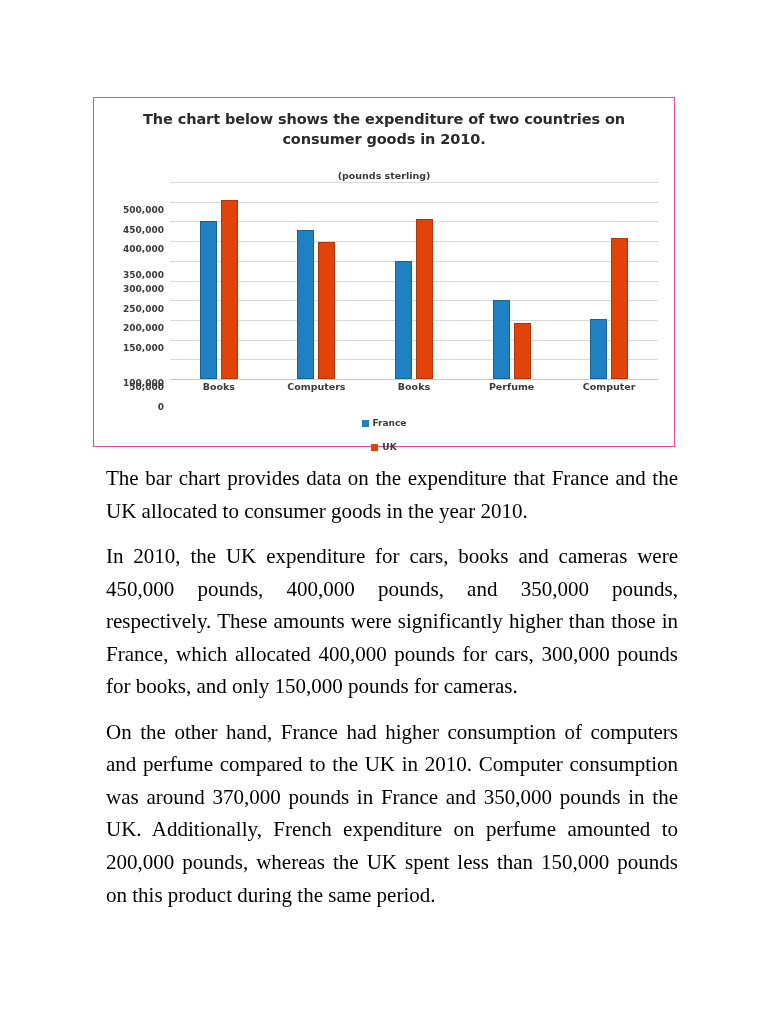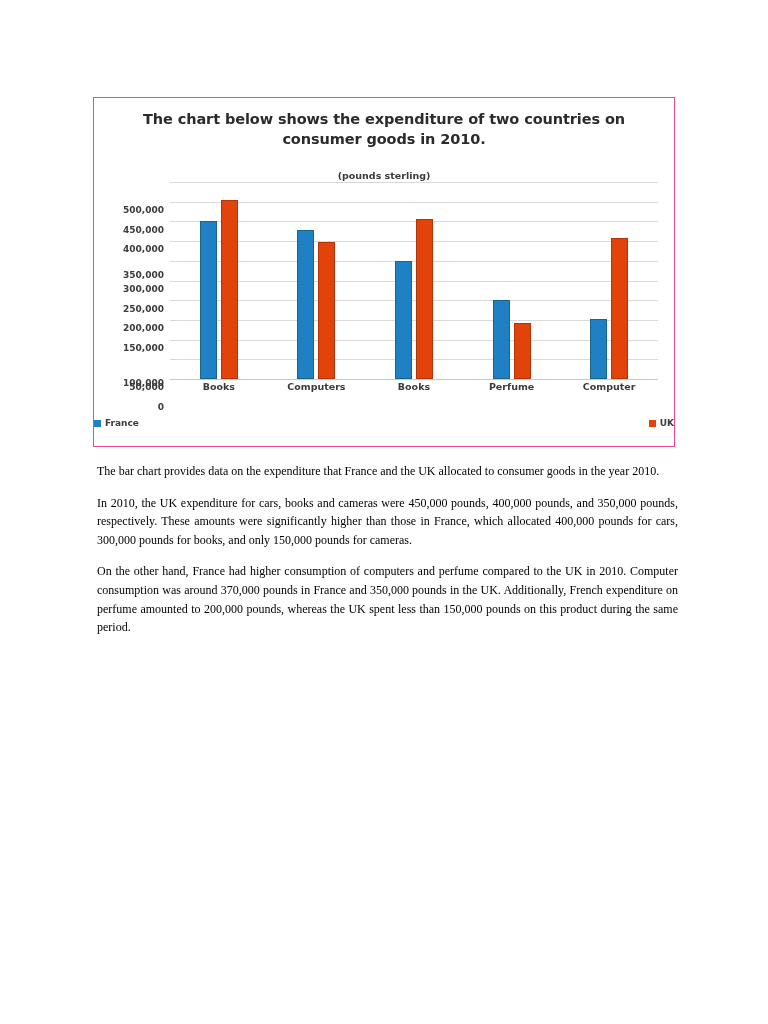--- a/index.html
+++ b/index.html
@@ -145,21 +145,22 @@
     font-weight: 600;
     color: #3b3b3b;
   }
 
   .legend {
     position: absolute;
     left: 0;
     right: 0;
     top: 320px;
     display: flex;
-    justify-content: space-between;
+    flex-direction: column;
+    justify-content: flex-end;
     align-items: center;
     gap: 14px;
   }
   .legend-item {
     display: flex;
     flex-direction: row;
     align-items: center;
     gap: 4px;
   }
   .legend-swatch {
@@ -177,25 +178,25 @@
 
   
   .body-copy {
     position: absolute;
     left: 90px;
     top: 462px;
     width: 588px;
   }
   .para {
     font-family: "Liberation Serif", "DejaVu Serif", serif;
-    font-size: 12px;
+    font-size: 21px;
     line-height: 1.55;
     color: #000000;
     text-align: justify;
-    margin: 0 0 13px 7px;
+    margin: 0 0 13px 16px;
   }
   .para:last-child { margin-bottom: 0; }
 </style>
 </head>
 <body>
 
 <div class="page">
 
   <div class="figure">
 

